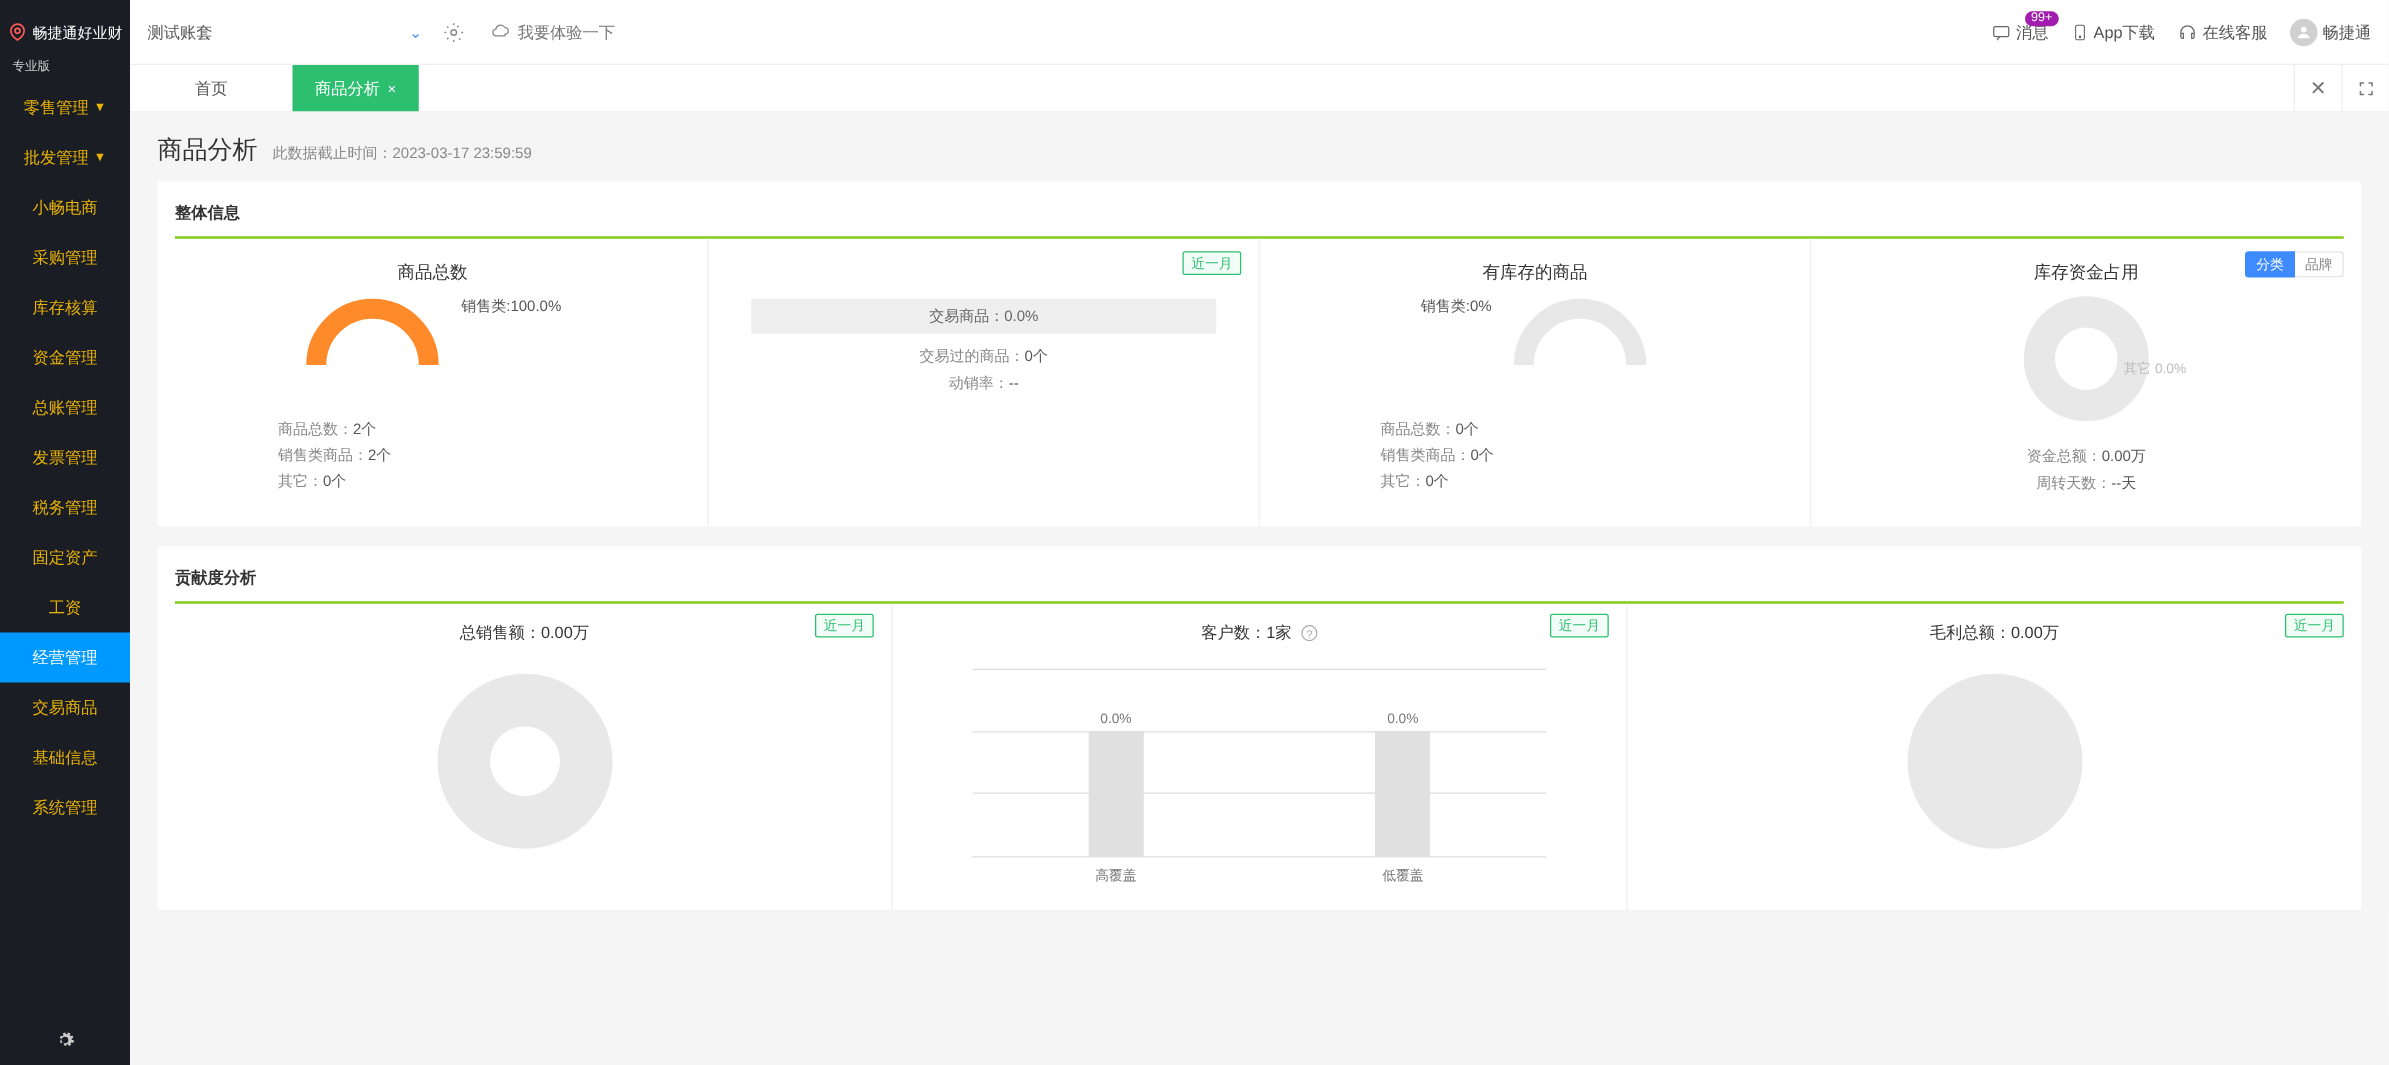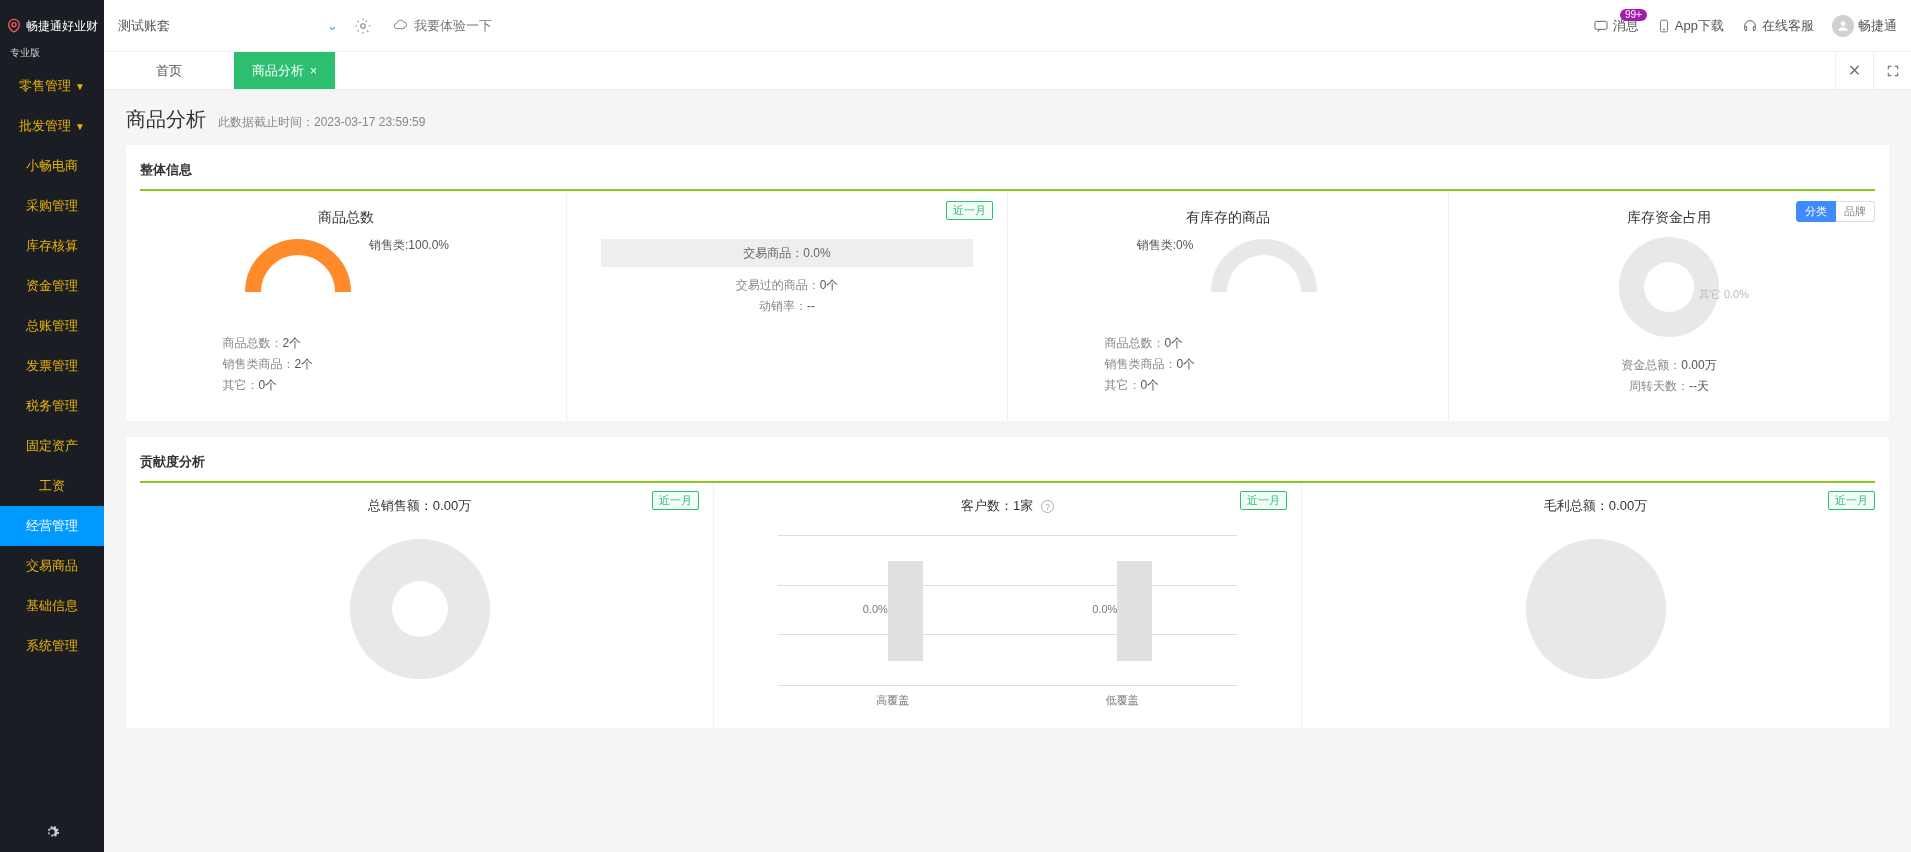--- a/index.html
+++ b/index.html
@@ -82,21 +82,21 @@
 .tcard:last-child { border-right: none; }
 .tcard-title { text-align: center; font-size: 13px; color: #333; }
 .tc-badge { position: absolute; top: 8px; right: 14px; font-size: 11px; color: #2bbf6f; border: 1px solid #2bbf6f; padding: 1px 6px; border-radius: 2px; background: #f3fdf7; }
 .big-circle { width: 140px; height: 140px; border-radius: 50%; background: #e8e8e8; margin: 24px auto 0; }
 .big-donut { width: 140px; height: 140px; border-radius: 50%; background: #e8e8e8; margin: 24px auto 0; position: relative; }
 .big-donut::after { content:""; position:absolute; top:42px; left:42px; width:56px; height:56px; background:#fff; border-radius:50%; }
 
 .bar-chart { margin: 20px 50px 0; position: relative; height: 150px; display: flex; justify-content: space-around; border-top: 1px solid #ddd; }
 .bar-chart .grid-line { position: absolute; left: 0; right: 0; border-top: 1px solid #ddd; }
 .bar-chart .g1 { top: 33%; } .bar-chart .g2 { top: 66%; } .bar-chart .g3 { top: 100%; }
-.bar-col { display: flex; flex-direction: row; align-items: center; justify-content: flex-end; width: 60px; z-index: 1; }
+.bar-col { display: flex; flex-direction: column; align-items: center; justify-content: flex-end; width: 60px; z-index: 1; }
 .bar-val { font-size: 11px; color: #777; margin-bottom: 4px; }
 .bar-rect { width: 44px; background: #e0e0e0; height: 100px; }
 .bar-labels { display: flex; justify-content: space-around; margin: 8px 50px 0; font-size: 11px; color: #777; }
 
 .info-icon { display: inline-block; width: 13px; height: 13px; border: 1px solid #aaa; border-radius: 50%; font-size: 9px; line-height: 12px; text-align: center; color: #aaa; margin-left: 4px; vertical-align: middle; }
 
 .content::-webkit-scrollbar { width: 10px; }
 .content::-webkit-scrollbar-thumb { background: #bbb; border-radius: 5px; }
 </style>
 </head>

